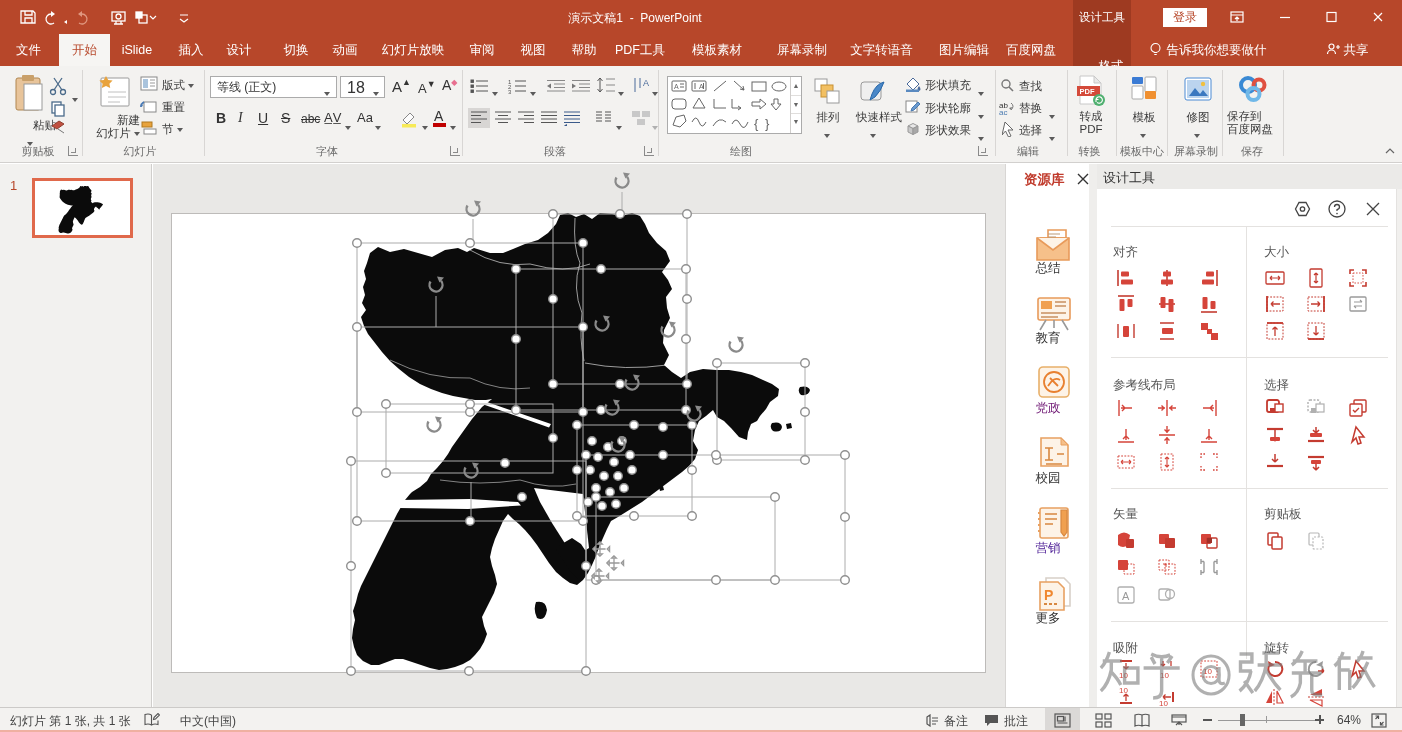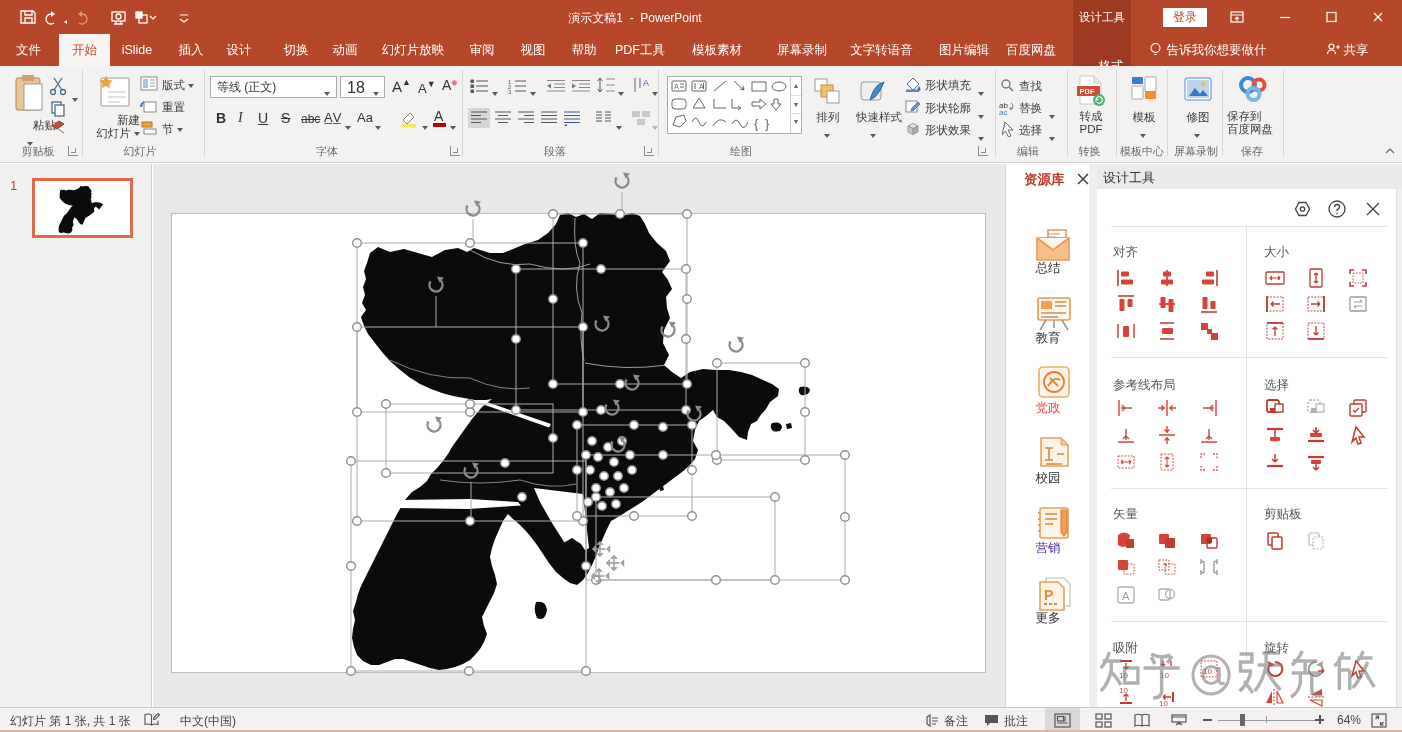--- a/index.html
+++ b/index.html
@@ -633,21 +633,21 @@
   </g>
   <g transform="translate(0,350)">
    <path d="M12 4 h18 l6 6 v22 h-24 z" fill="#fff" stroke="#D8D0C8" stroke-width="1.6"></path>
    <path d="M6 8 h18 l6 6 v22 h-24 z" fill="#FDF3E7" stroke="#E8A060" stroke-width="1.6"></path>
    <text x="10" y="26" font-size="14" font-weight="bold" fill="#F08830">P</text>
    <path d="M10 30 h3 M15 30 h3 M20 30 h3" stroke="#D88840" stroke-width="2"></path>
   </g>
  </svg>
  <div class="abs sect" style="left:0;top:96px;width:84px;text-align:center;color:#333">总结</div>
  <div class="abs sect" style="left:0;top:166px;width:84px;text-align:center;color:#333">教育</div>
- <div class="abs sect" style="left:0;top:236px;width:84px;text-align:center;color:#ef4444">党政</div>
+ <div class="abs sect" style="left:0;top:236px;width:84px;text-align:center;color:#701a75">党政</div>
  <div class="abs sect" style="left:0;top:306px;width:84px;text-align:center;color:#333">校园</div>
  <div class="abs sect" style="left:0;top:376px;width:84px;text-align:center;color:#4c1d95">营销</div>
  <div class="abs sect" style="left:0;top:446px;width:84px;text-align:center;color:#333">更多</div>
 </div>
 <div class="abs" id="splitter"></div>
 <div class="abs" id="dtool">
  <div class="abs" id="dtooltab">
         <div class="abs" style="left:6px;top:5px;font-size:13px;color:#333">设计工具</div>
       </div>
  <svg class="abs" style="left:196px;top:36px" width="92" height="18" viewBox="0 0 92 18">

